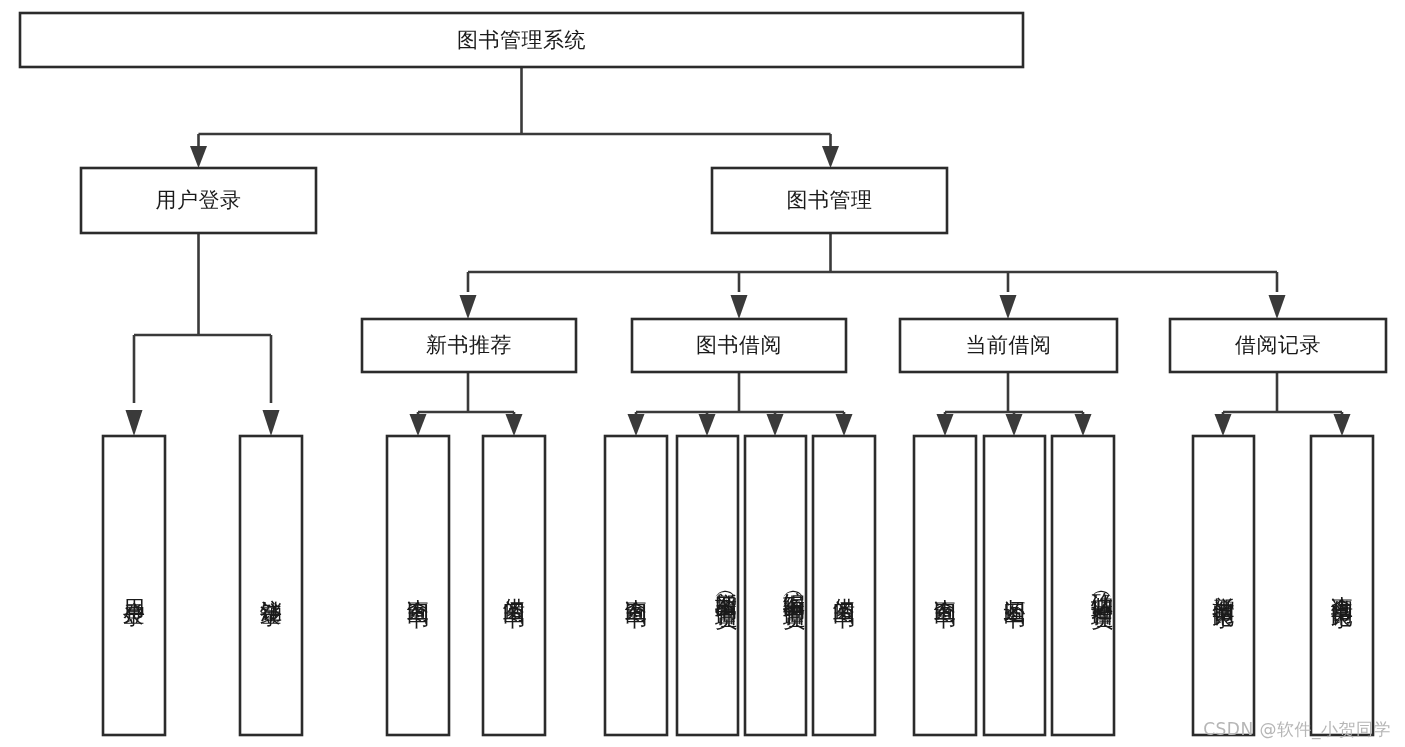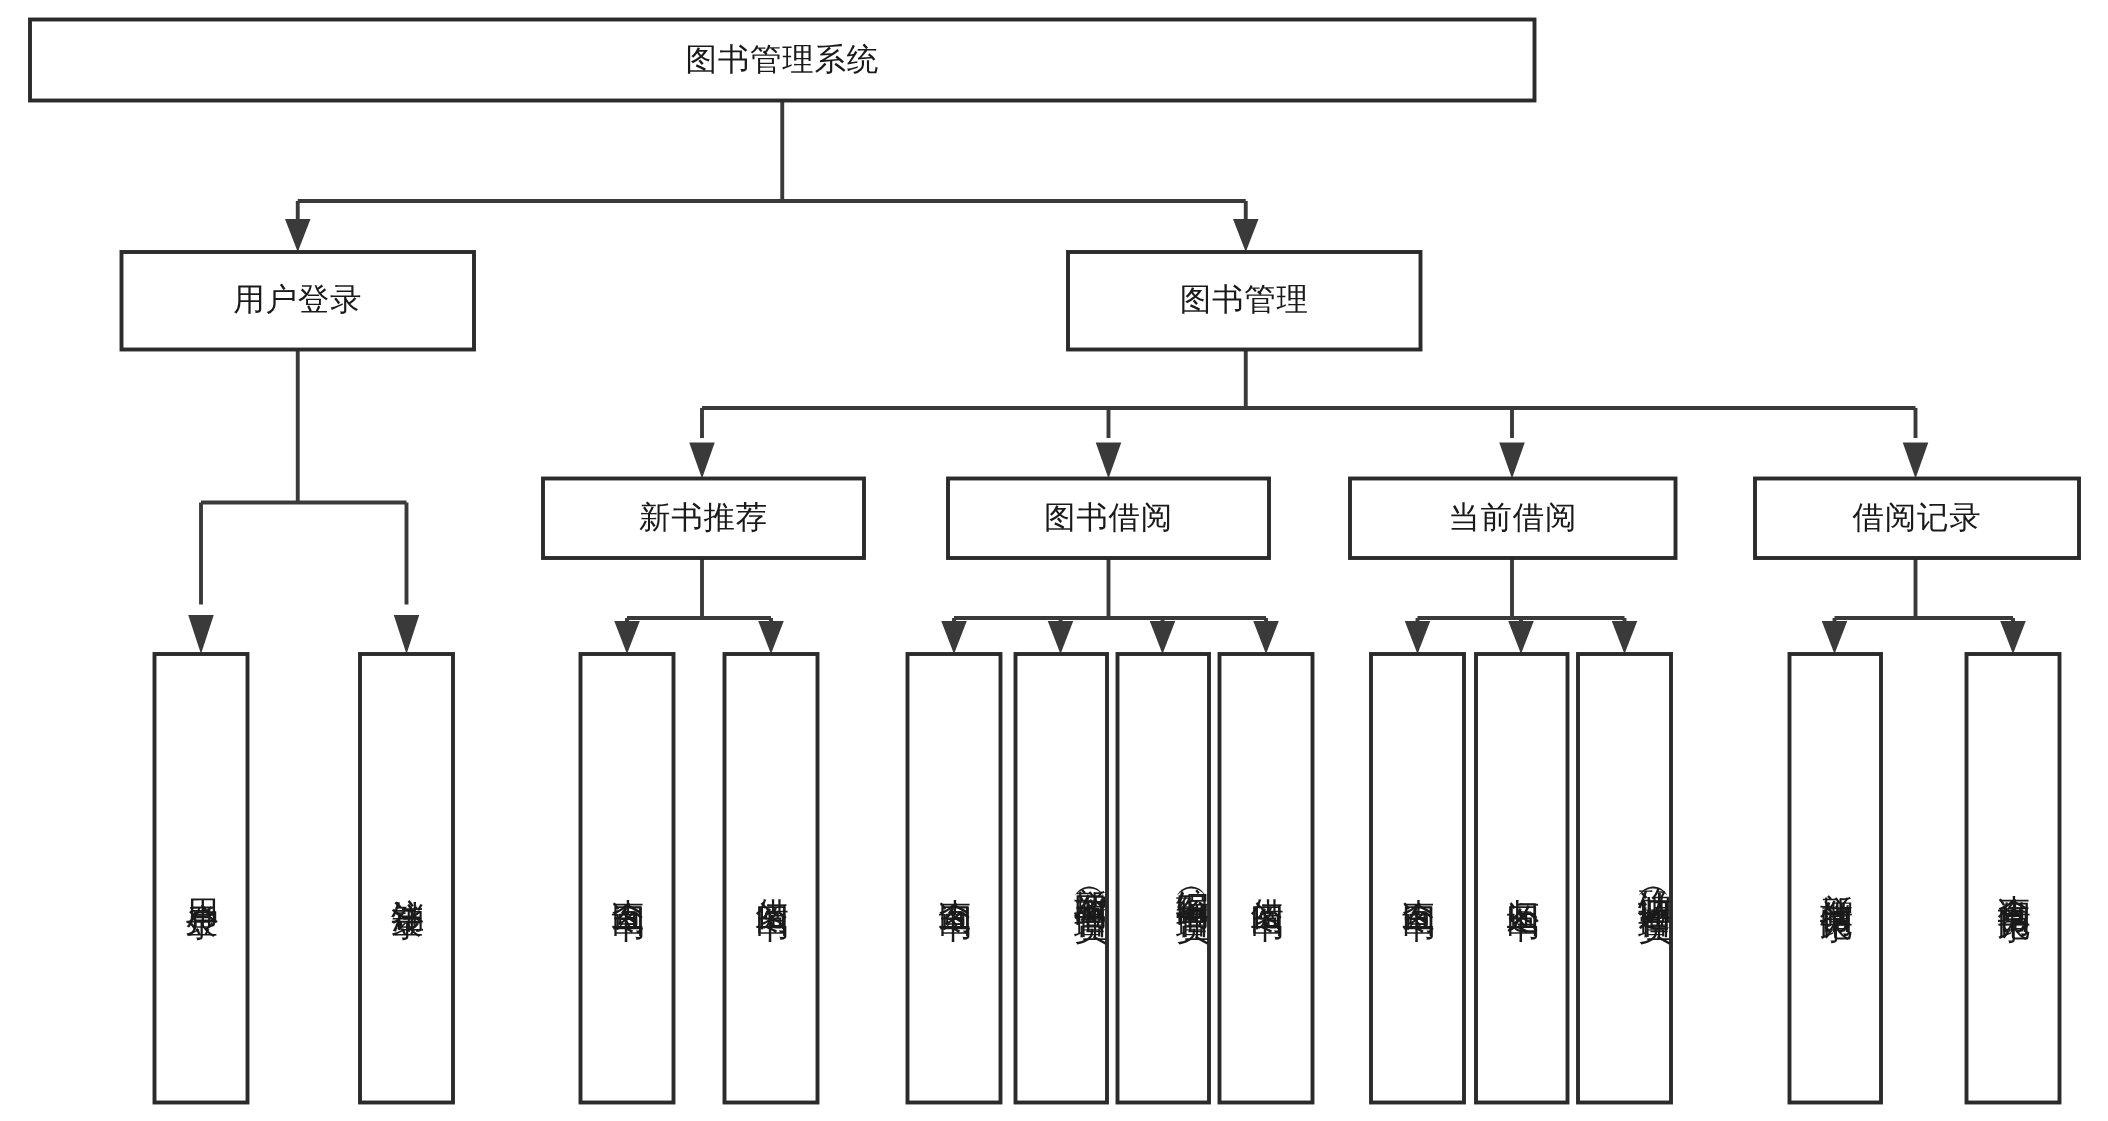--- a/index.html
+++ b/index.html
@@ -200,13 +200,14 @@
   <div class="node-label-v" style="left:605px;  top:436px; width:62px;  height:299px; display:flex; align-items:center; justify-content:center;">查询图书</div>
   <div class="node-label-v" style="left:677px;  top:440px; width:61px;  height:291px; display:flex; align-items:flex-start; justify-content:center;">新增图书（管理员）</div>
   <div class="node-label-v" style="left:745px;  top:440px; width:61px;  height:291px; display:flex; align-items:flex-start; justify-content:center;">编辑图书（管理员）</div>
   <div class="node-label-v" style="left:813px;  top:436px; width:62px;  height:299px; display:flex; align-items:center; justify-content:center;">借阅图书</div>
   <div class="node-label-v" style="left:914px;  top:436px; width:62px;  height:299px; display:flex; align-items:center; justify-content:center;">查询图书</div>
   <div class="node-label-v" style="left:984px;  top:436px; width:61px;  height:299px; display:flex; align-items:center; justify-content:center;">归还图书</div>
   <div class="node-label-v" style="left:1052px; top:440px; width:62px;  height:291px; display:flex; align-items:flex-start; justify-content:center;">确认归还（管理员）</div>
   <div class="node-label-v" style="left:1193px; top:436px; width:61px;  height:299px; display:flex; align-items:center; justify-content:center;">新增借阅记录</div>
   <div class="node-label-v" style="left:1311px; top:436px; width:62px;  height:299px; display:flex; align-items:center; justify-content:center;">查询借阅记录</div>
 
+  <div class="watermark">CSDN @软件_小贺同学</div>
 </div>
 
 </body></html>

